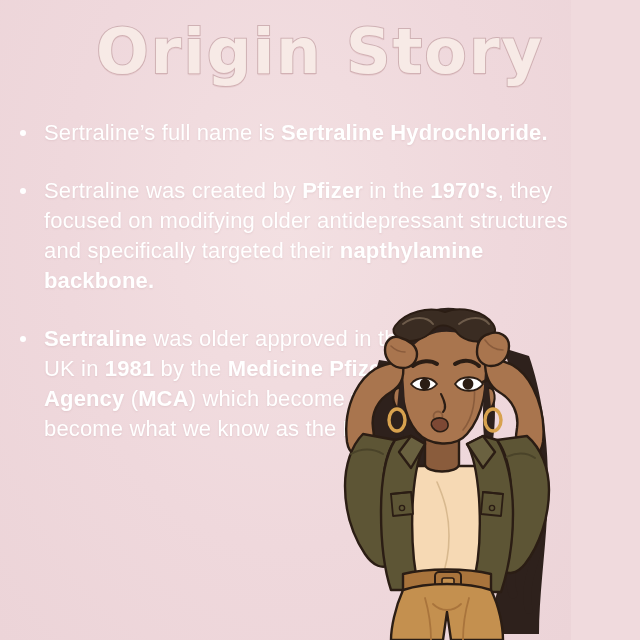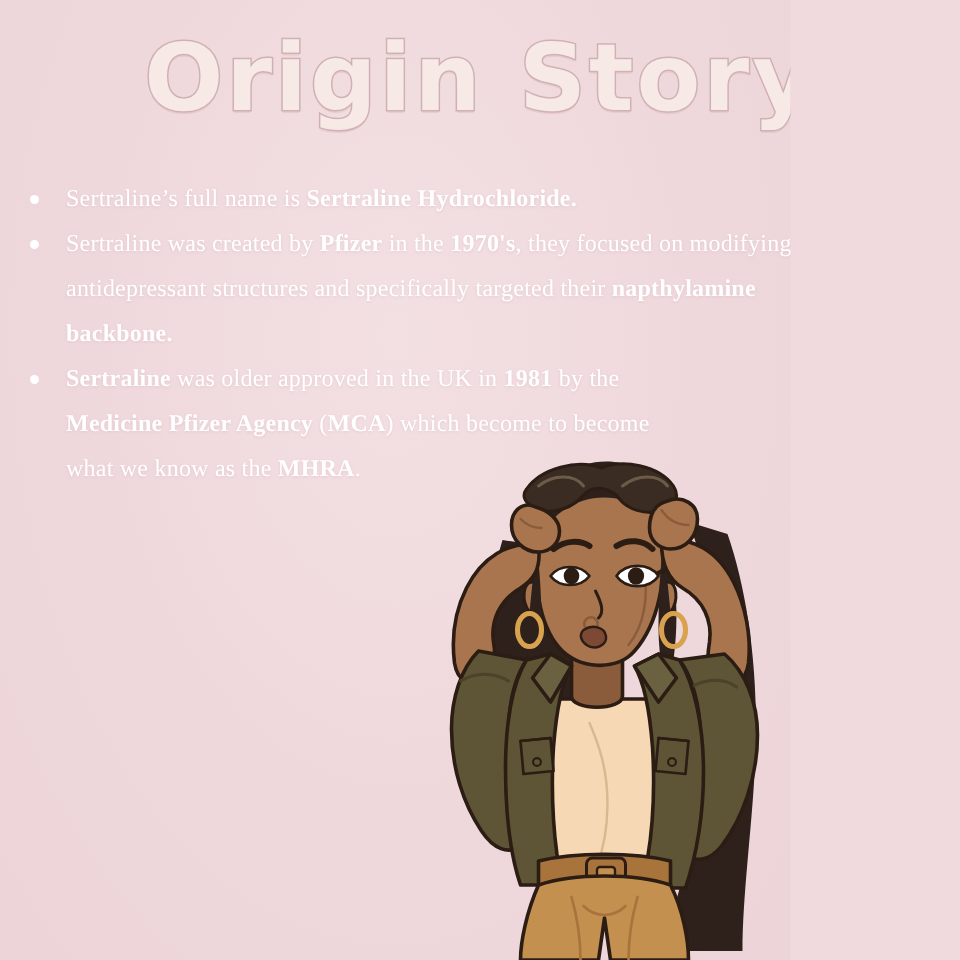--- a/index.html
+++ b/index.html
@@ -12,20 +12,21 @@
     overflow: hidden;
     background: #f0dadd;
     font-family: "Liberation Sans", sans-serif;
   }
   #slide {
     position: relative;
     width: 527px;
     height: 640px;
     background: radial-gradient(ellipse at 50% 35%, #f3e0e2 0%, #efd8dc 55%, #ecd4d8 100%);
     overflow: hidden;
+    padding-left: 44px;
   }
 
   
   #title {
     position: absolute;
     top: 14px;
     left: 0;
     width: 640px;
     text-align: center;
     font-family: "DejaVu Sans", sans-serif;
@@ -44,27 +45,27 @@
   #bullets {
     position: absolute;
     top: 118px;
     left: 18px;
     width: 560px;
   }
   .bullet {
     position: relative;
     padding-left: 26px;
     color: #ffffff;
-    font-family: Liberation Serif, serif;
-    font-size: 16px;
+    font-family: Liberation Sans, sans-serif;
+    font-size: 22px;
     line-height: 30px;
     letter-spacing: .15px;
     text-shadow: 0 1px 2px rgba(180,140,145,.22);
   }
-  .bullet + .bullet { }
+  .bullet + .bullet { margin-top: 28px; }
   .dot {
     position: absolute;
     left: 2px;
     top: 12px;
     width: 6px;
     height: 6px;
     border-radius: 50%;
     background: #ffffff;
   }
   .b { font-weight: bold; }

